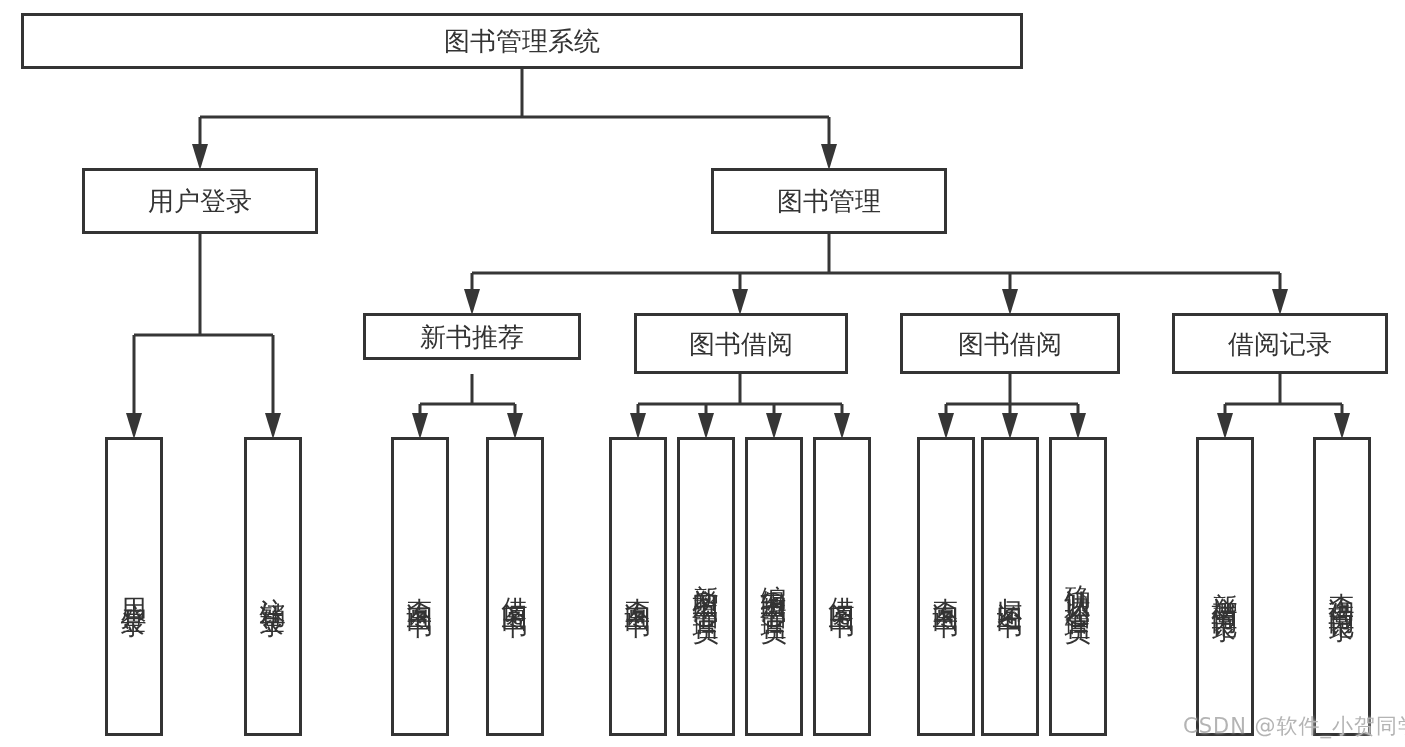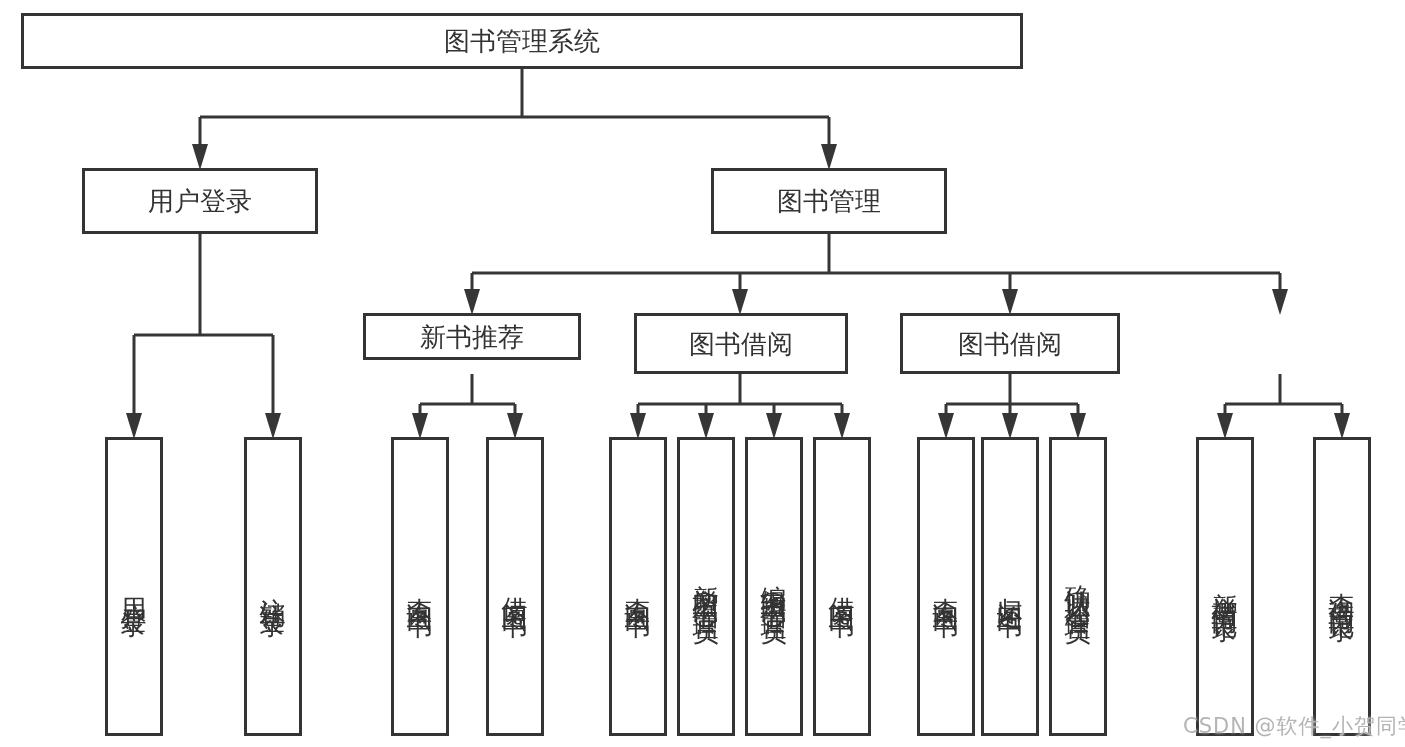--- a/index.html
+++ b/index.html
@@ -95,20 +95,21 @@
   </svg>
 
   <div class="node" style="left:21px;top:13px;width:1002px;height:56px">图书管理系统</div>
 
   <div class="node" style="left:82px;top:168px;width:236px;height:66px">用户登录</div>
   <div class="node" style="left:711px;top:168px;width:236px;height:66px">图书管理</div>
 
   <div class="node" style="left:363px;top:313px;width:218px;height:47px">新书推荐</div>
   <div class="node" style="left:634px;top:313px;width:214px;height:61px">图书借阅</div>
   <div class="node" style="left:900px;top:313px;width:220px;height:61px">图书借阅</div>
+  <div class="node" style="left:1172px;top:313px;width:216px;height:61px">借阅记录</div>
 
   <div class="node v" style="left:105px;top:437px;width:58px;height:299px">用户登录</div>
   <div class="node v" style="left:244px;top:437px;width:58px;height:299px">注销登录</div>
 
   <div class="node v" style="left:391px;top:437px;width:58px;height:299px">查询图书</div>
   <div class="node v" style="left:486px;top:437px;width:58px;height:299px">借阅图书</div>
 
   <div class="node v" style="left:609px;top:437px;width:58px;height:299px">查询图书</div>
   <div class="node v" style="left:677px;top:437px;width:58px;height:299px">新增图书（管理员）</div>
   <div class="node v" style="left:745px;top:437px;width:58px;height:299px">编辑图书（管理员）</div>

